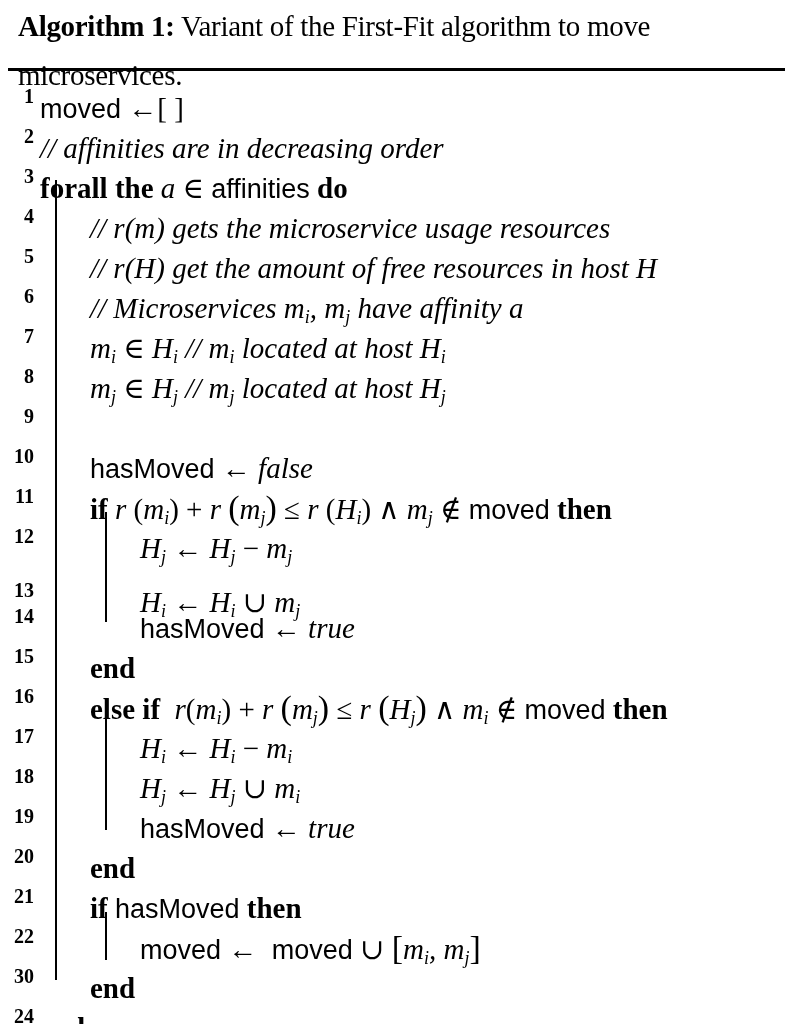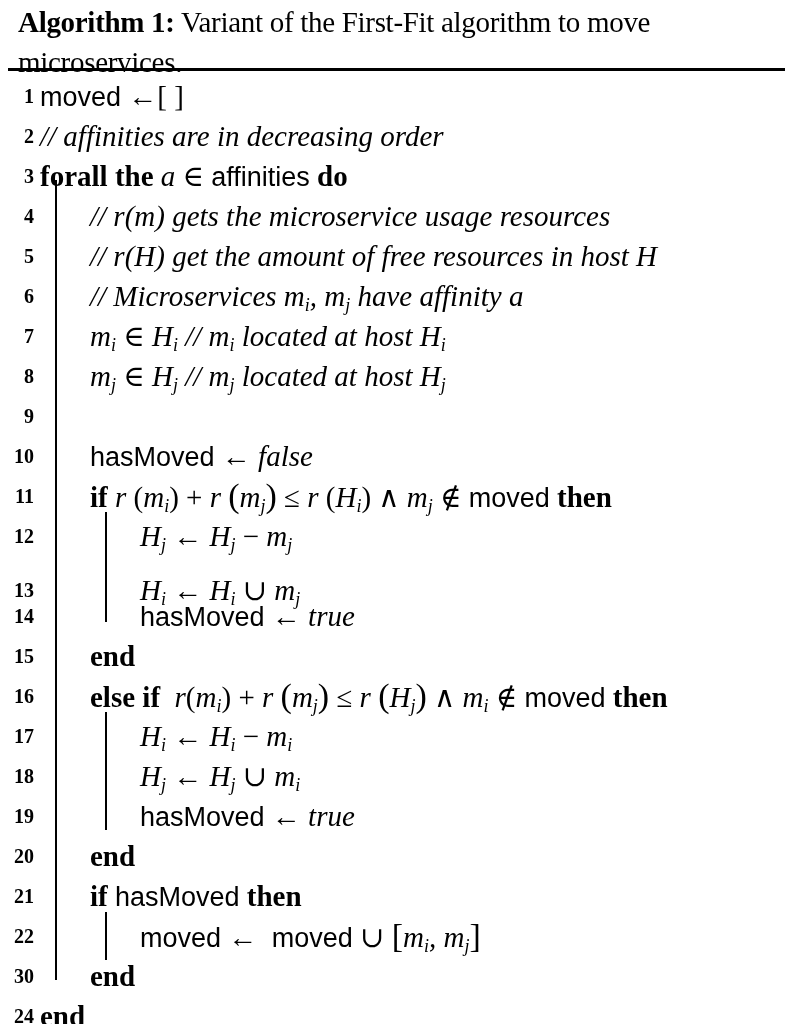--- a/index.html
+++ b/index.html
@@ -2,35 +2,35 @@
 <html><head>
 <meta charset="utf-8">
 <style>
   html, body { margin: 0; padding: 0; background: #ffffff; }
   body {
     width: 785px; height: 1024px; position: relative; overflow: hidden;
     font-family: "Liberation Serif", "DejaVu Serif", serif; color: #000;
   }
   .caption {
     position: absolute; left: 18px; top: 2px; width: 767px;
-    font-size: 29px; line-height: 40px; letter-spacing: -0.3px;
+    font-size: 29px; line-height: 49px; letter-spacing: -0.3px;
   }
   .caption .cap-label { font-weight: bold; }
   .toprule {
     position: absolute; left: 8px; top: 68px; width: 777px; height: 3px; background: #000;
   }
   .line {
     position: absolute; left: 0; height: 40px; width: 785px;
     font-size: 29px; line-height: 40px; white-space: nowrap;
   }
   .ln {
     position: absolute; left: 0; width: 34px; text-align: right;
     font-size: 20px; font-weight: bold;
   }
-  .code { position: absolute; top: 0; }
+  .code { position: absolute; top: 12px; }
   .lvl0 { left: 40px; }
   .lvl1 { left: 90px; }
   .lvl2 { left: 140px; }
   .sans { font-family: "Liberation Sans", "DejaVu Sans", sans-serif; font-size: 27px; }
   .kw { font-weight: bold; }
   .it { font-style: italic; }
   .cm { font-style: italic; }
   sub { font-size: 18px; line-height: 0; vertical-align: -5px; font-style: italic; }
   .vbar { position: absolute; width: 2px; background: #000; }
 </style>

